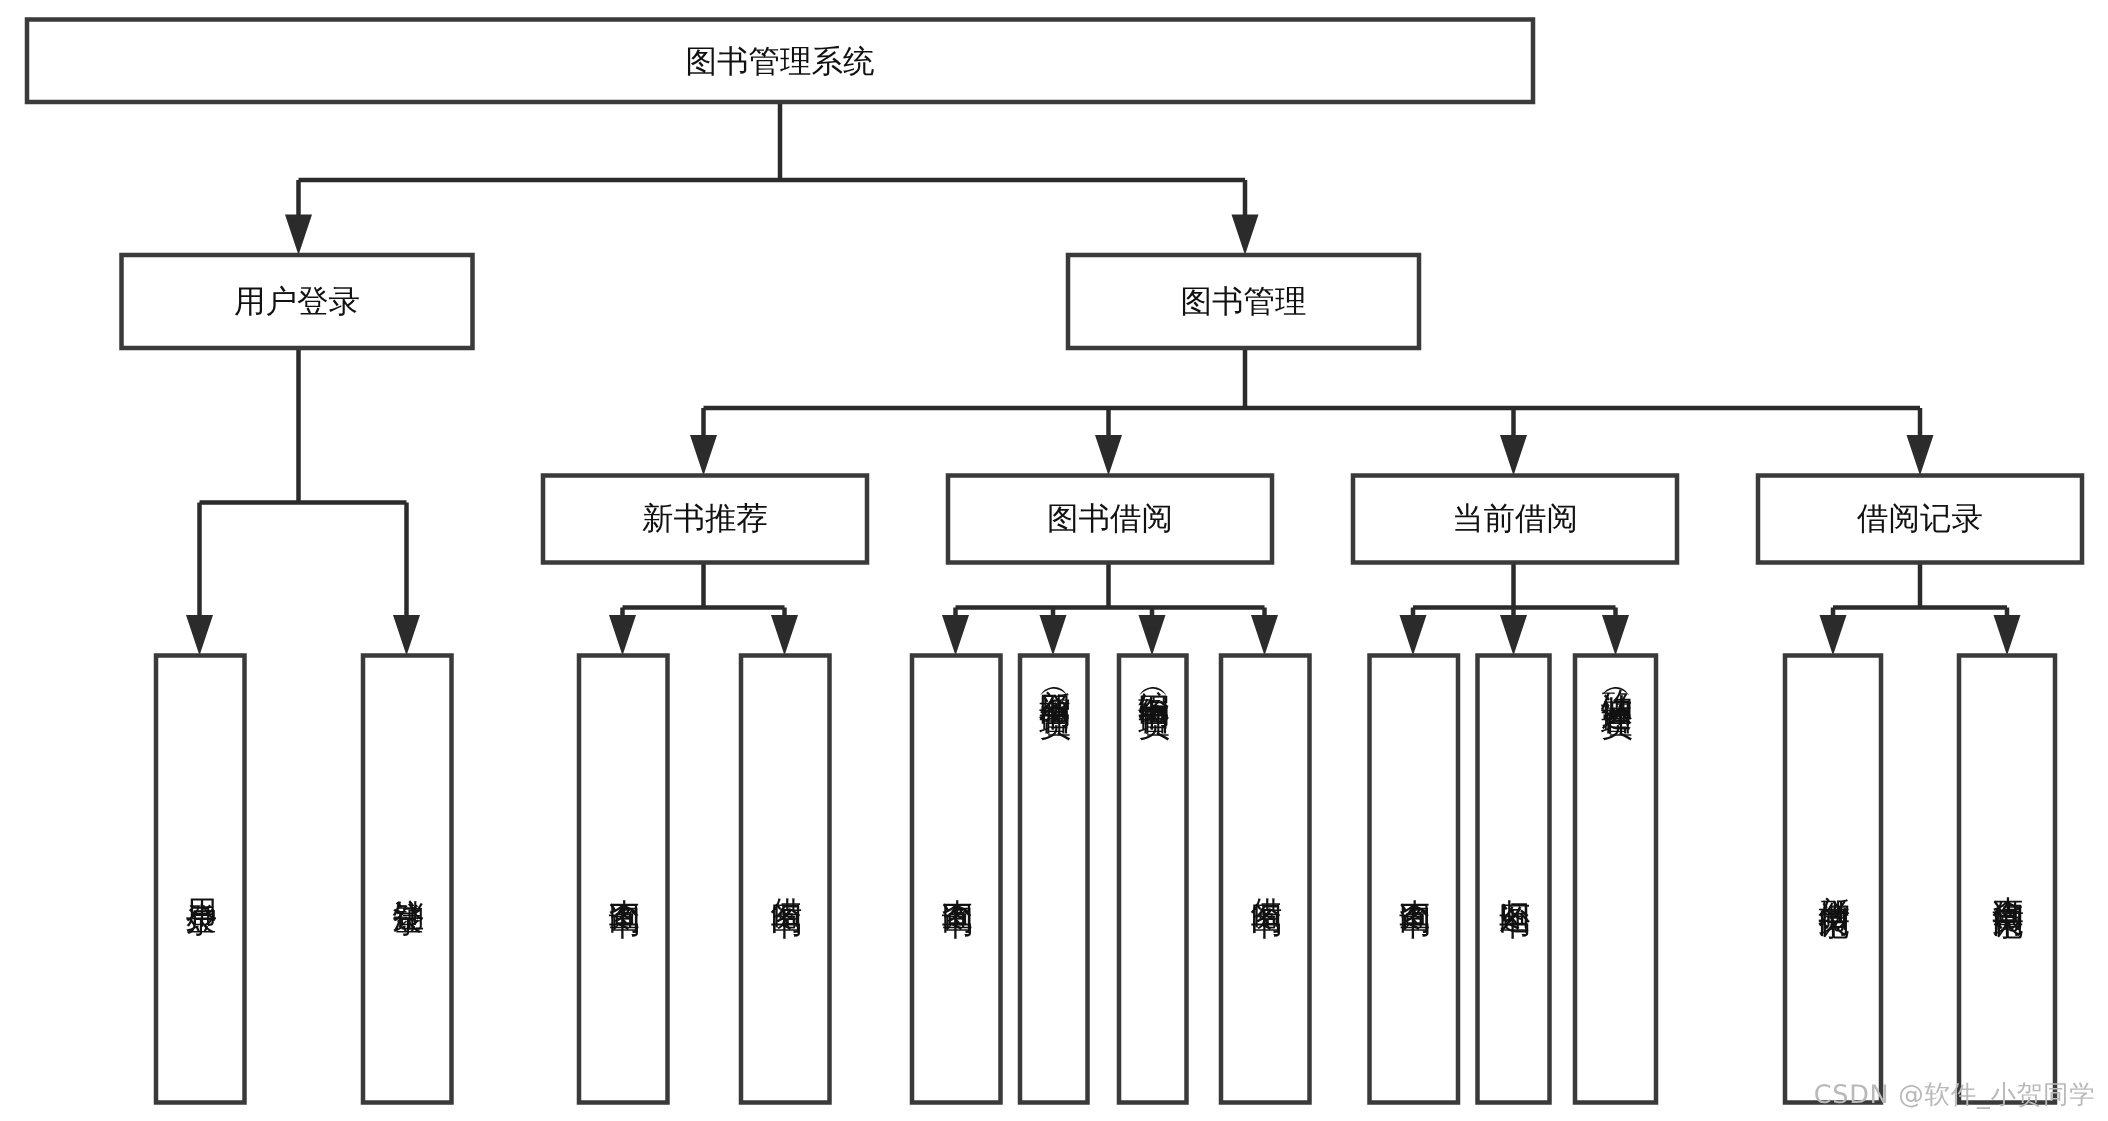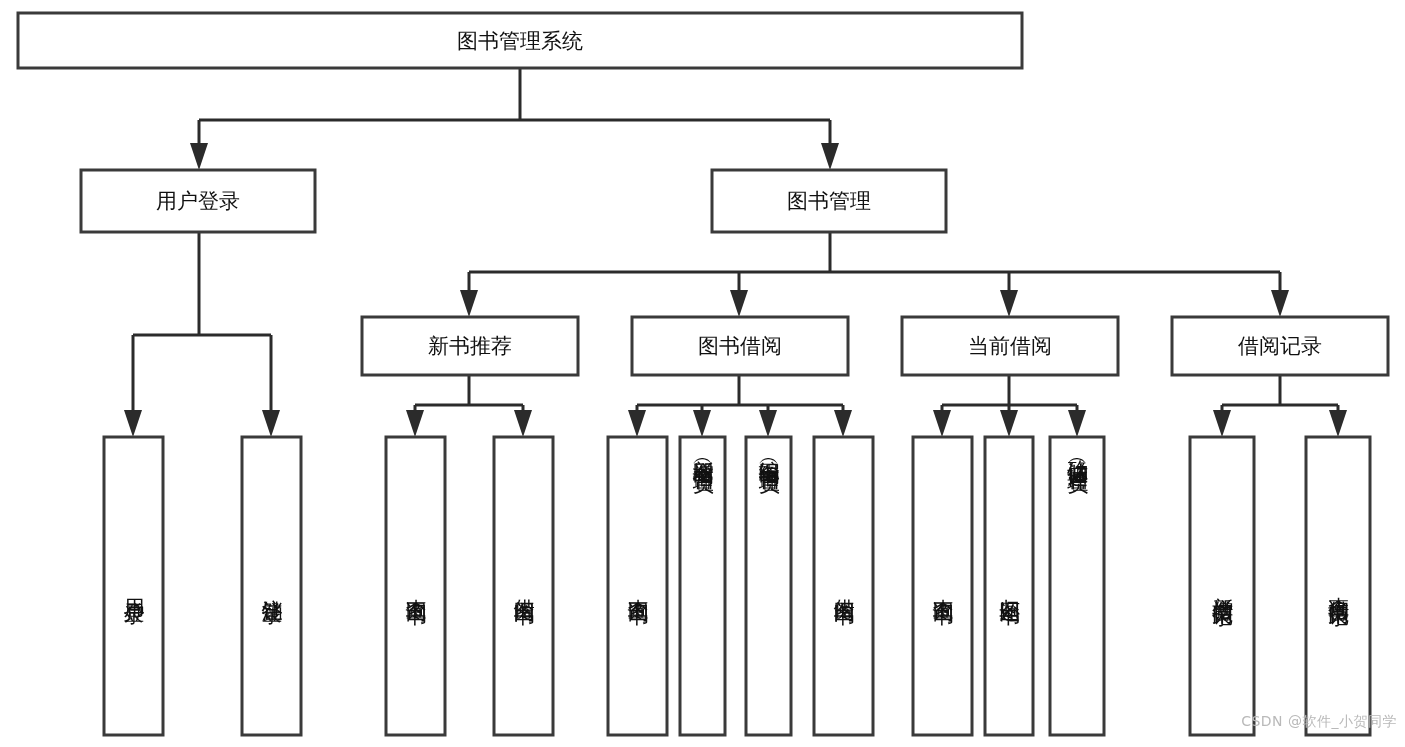--- a/index.html
+++ b/index.html
@@ -63,23 +63,23 @@
     font-size: 21px;
     line-height: 1.12;
     color: #111111;
     letter-spacing: 2px;
     white-space: nowrap;
     text-align: center;
   }
   .watermark {
     position: absolute;
     right: 8px;
-    bottom: 16px;
-    font-family: "DejaVu Sans", "Liberation Sans", sans-serif;
-    font-size: 14px;
+    bottom: 6px;
+    font-family: "DejaVu Sans", "Liberation Sans", sans-serif;
+    font-size: 17px;
     color: #b9b9b9;
     letter-spacing: 0.5px;
     white-space: nowrap;
   }
 </style>
 </head>
 <body>
 
 <div id="diagram-root">
 

